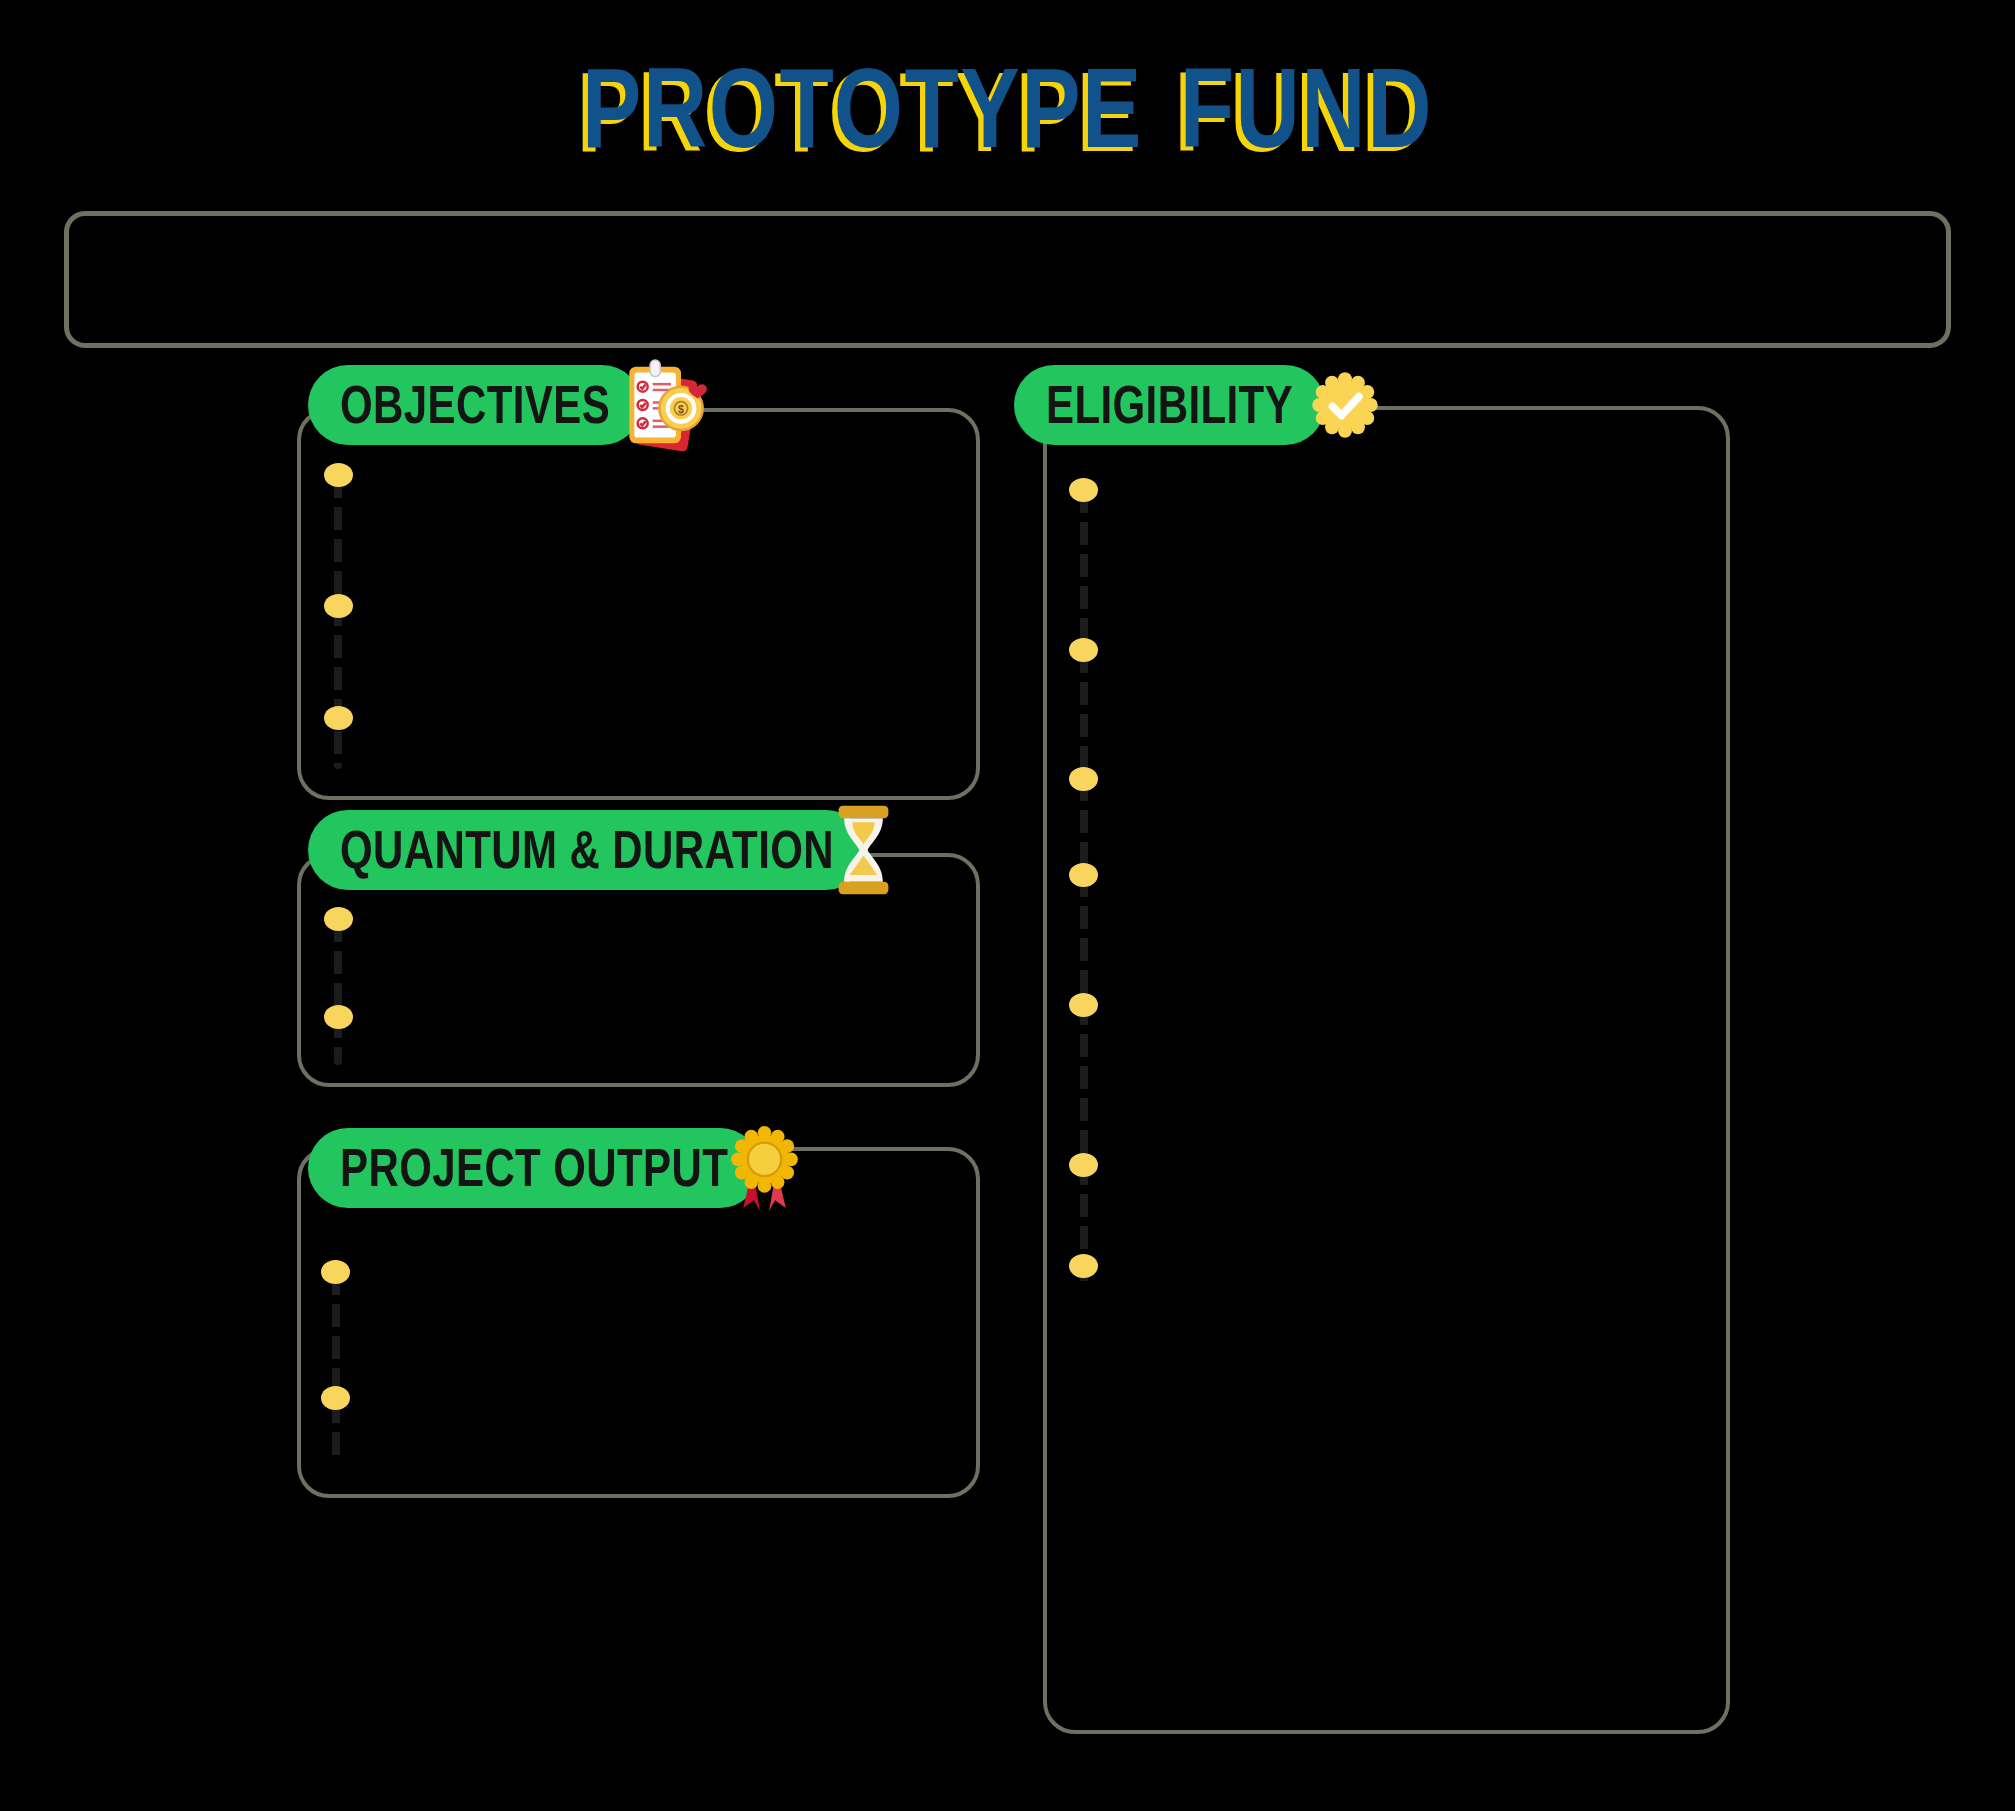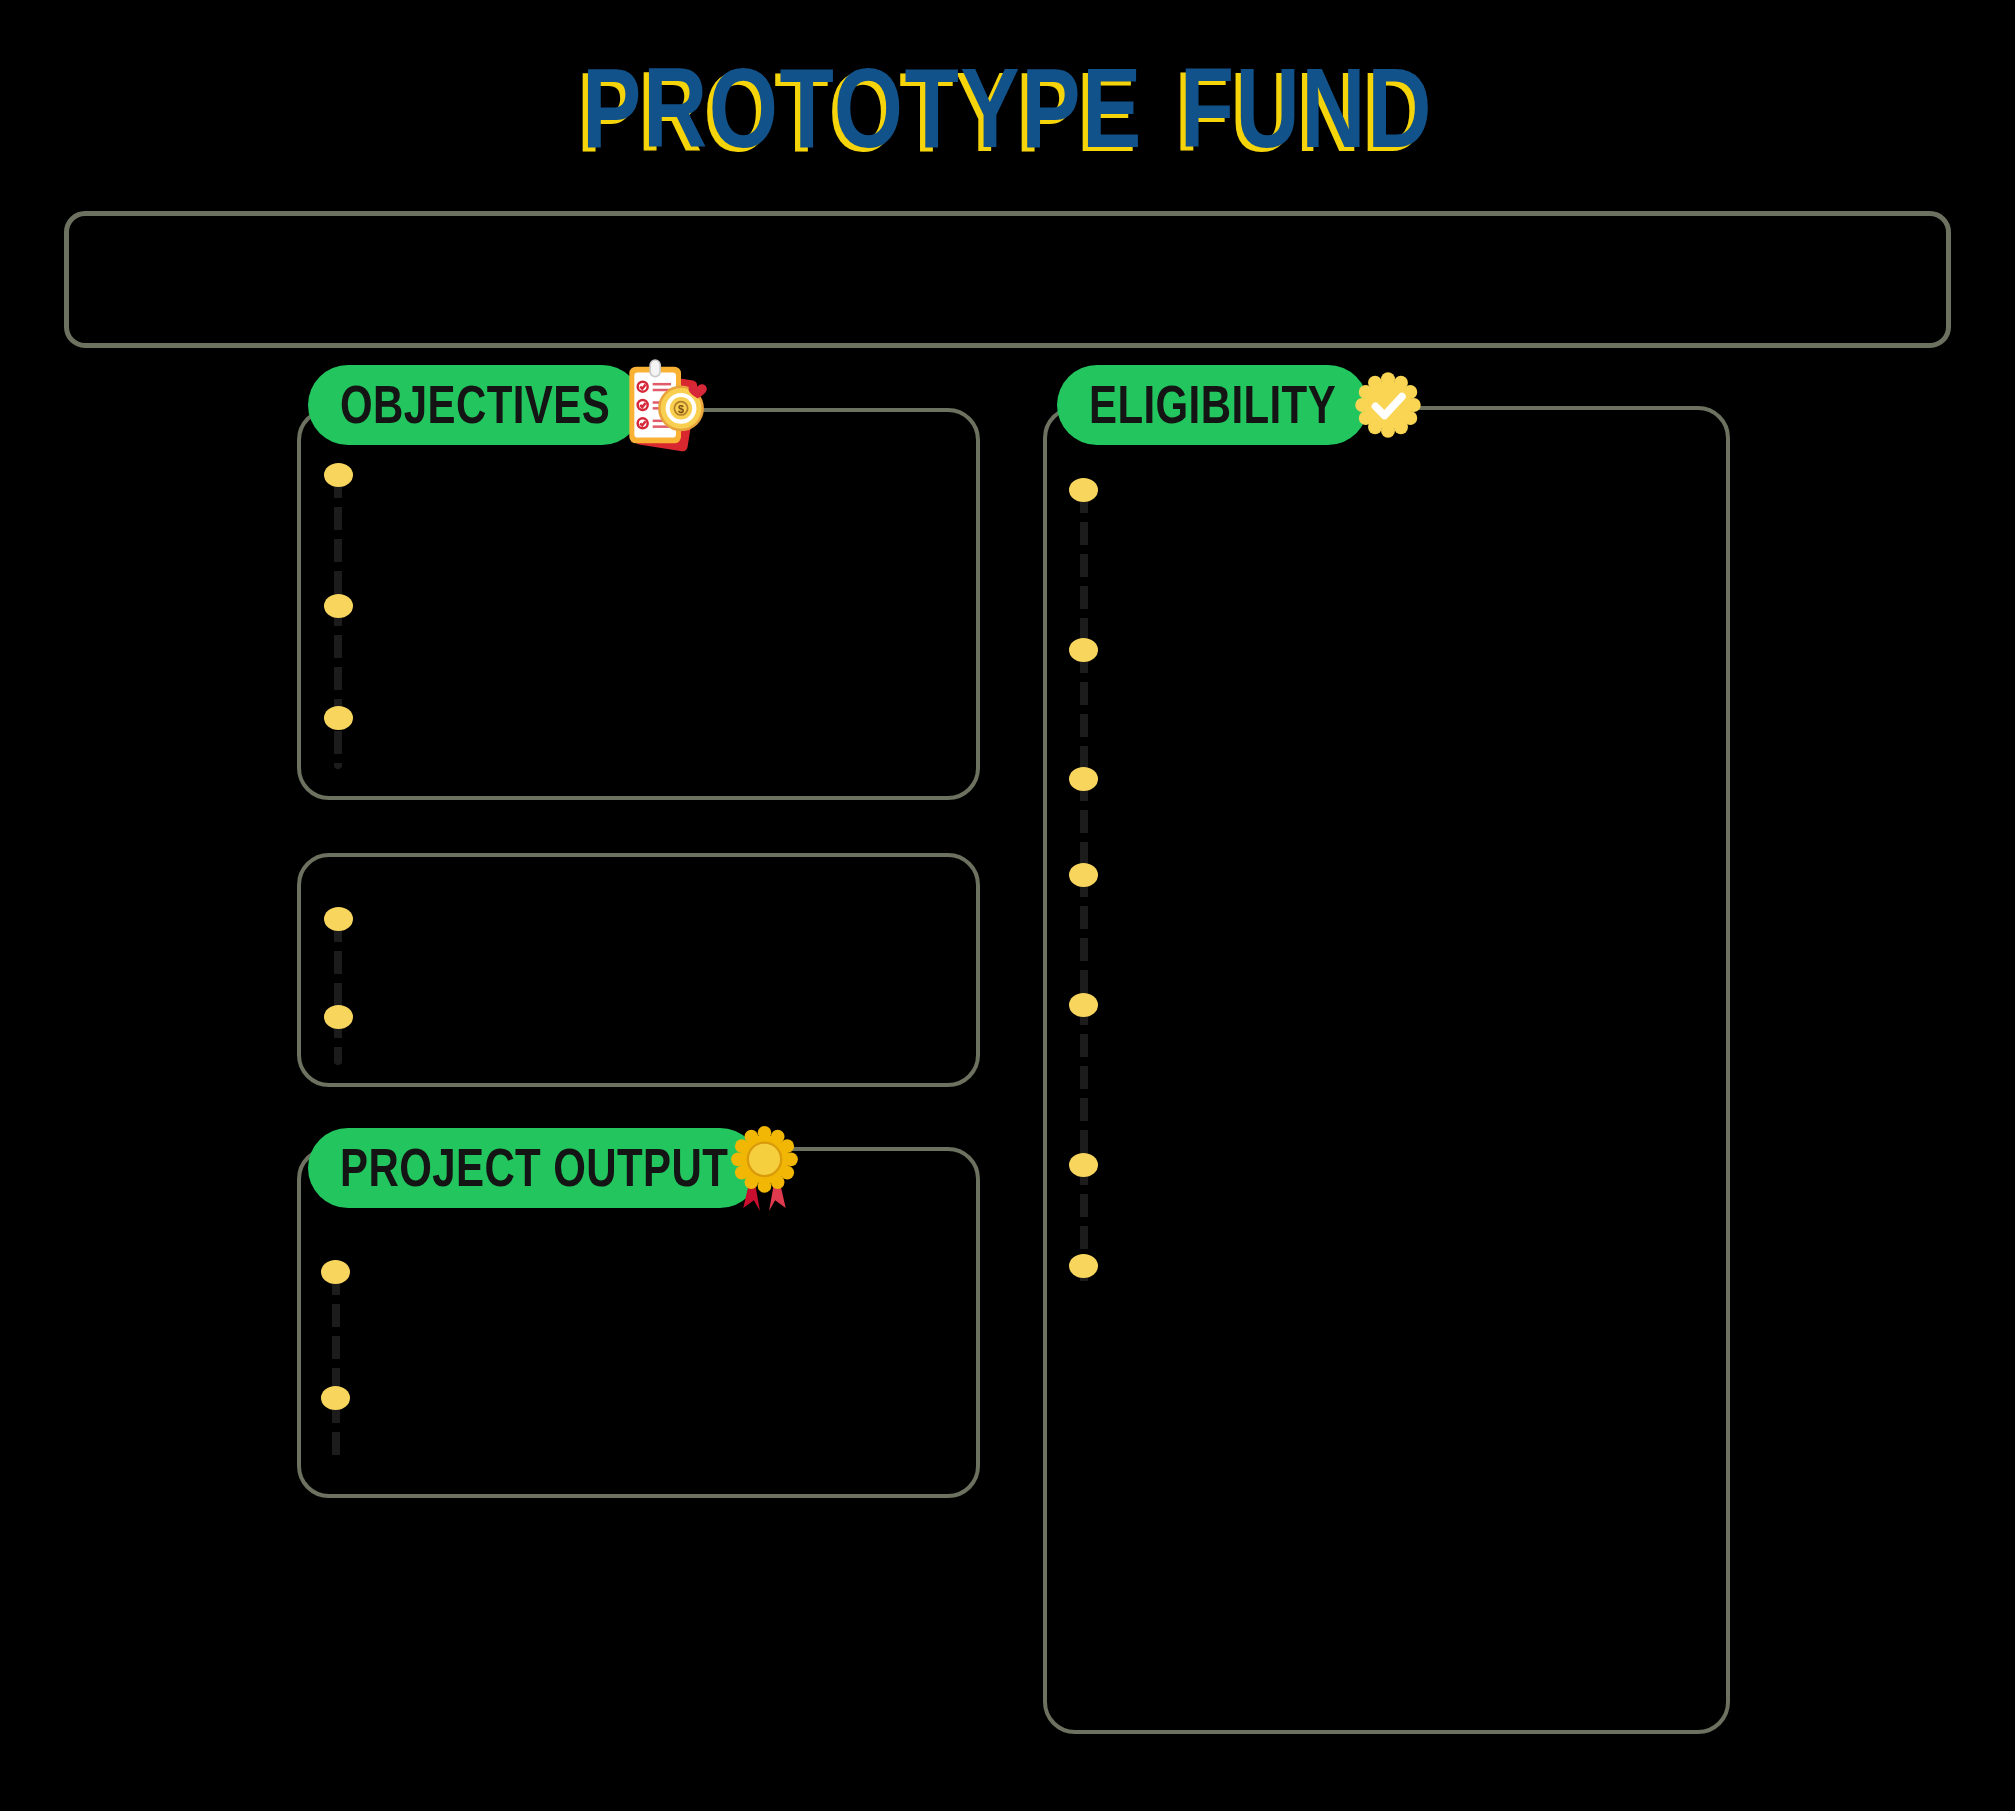--- a/index.html
+++ b/index.html
@@ -100,20 +100,32 @@
         <circle cx="84" cy="64" r="26" fill="#f8cf4e" stroke="#e8a33d" stroke-width="3"></circle>
         <circle cx="84" cy="64" r="16" fill="none" stroke="#ffffff" stroke-width="5"></circle>
         <circle cx="84" cy="64" r="8" fill="#f8cf4e" stroke="#b07d2b" stroke-width="2"></circle>
         <text x="84" y="69" font-size="13" font-weight="bold" fill="#7a4b12" text-anchor="middle" font-family="Liberation Sans, sans-serif">$</text>
         <path d="M104 38 c-3-5-11-3-11 3 c0 5 11 11 11 11 c0 0 11-6 11-11 c0-6-8-8-11-3 z" fill="#d62839"></path>
       </svg>
     </span>
   </div>
 
   <div class="frame section" style="left:297px; top:853px; width:683px; height:234px;"></div>
+  <div class="pill" style="left:308px; top:810px;">
+    <span class="pill-label">QUANTUM &amp; DURATION</span>
+    <span class="pill-icon" style="right:-39px; margin-top:-47px;">
+      <svg width="83" height="94" viewBox="0 0 60 68">
+        <rect x="12" y="2" width="36" height="9" rx="3" fill="#d9a021"></rect>
+        <rect x="12" y="57" width="36" height="9" rx="3" fill="#d9a021"></rect>
+        <path d="M16 11 h28 c0 12 -9 18 -11 23 c2 5 11 11 11 23 h-28 c0-12 9-18 11-23 c-2-5 -11-11 -11-23 z" fill="#f7f3ea"></path>
+        <path d="M22 14 h16 c0 8 -6 12 -8 16 c-2-4 -8-8 -8-16 z" fill="#f2c94c"></path>
+        <path d="M30 38 l10 14 h-20 z" fill="#f2c94c"></path>
+      </svg>
+    </span>
+  </div>
 
   <div class="frame section" style="left:297px; top:1147px; width:683px; height:351px;"></div>
   <div class="pill" style="left:308px; top:1104px;margin-top:24px;">
     <span class="pill-label">PROJECT OUTPUT</span>
     <span class="pill-icon" style="right:-47px; margin-top:-42px;">
       <svg width="85" height="91" viewBox="0 0 56 60">
         <polygon points="20,28 14,54 21,49 25,56" fill="#c8102e"></polygon>
         <polygon points="36,28 42,54 35,49 31,56" fill="#e03a4e"></polygon>
         <g fill="#f2b705">
           <circle cx="28" cy="22" r="16"></circle>
@@ -129,21 +141,21 @@
           <circle cx="10.5" cy="22" r="4.5"></circle>
             <circle cx="13" cy="13.3" r="4.5"></circle>
             <circle cx="19.3" cy="7" r="4.5"></circle>
         </g>
         <circle cx="28" cy="22" r="11" fill="#f6cf3f" stroke="#d99a0b" stroke-width="1.5"></circle>
       </svg>
     </span>
   </div>
 
   <div class="frame section" style="left:1043px; top:406px; width:687px; height:1328px;"></div>
-  <div class="pill" style="left:1057px; top:365px;">
+  <div class="pill" style="left:1014px; top:365px;">
     <span class="pill-label">ELIGIBILITY</span>
     <span class="pill-icon" style="right:-59px; margin-top:-39px;">
       <svg width="78" height="78" viewBox="0 0 56 56">
         <g fill="#f9d553">
           <circle cx="28" cy="28" r="17"></circle>
           <circle cx="28" cy="9.5" r="5"></circle>
             <circle cx="37.3" cy="12" r="5"></circle>
             <circle cx="44" cy="18.7" r="5"></circle>
           <circle cx="46.5" cy="28" r="5"></circle>
             <circle cx="44" cy="37.3" r="5"></circle>

